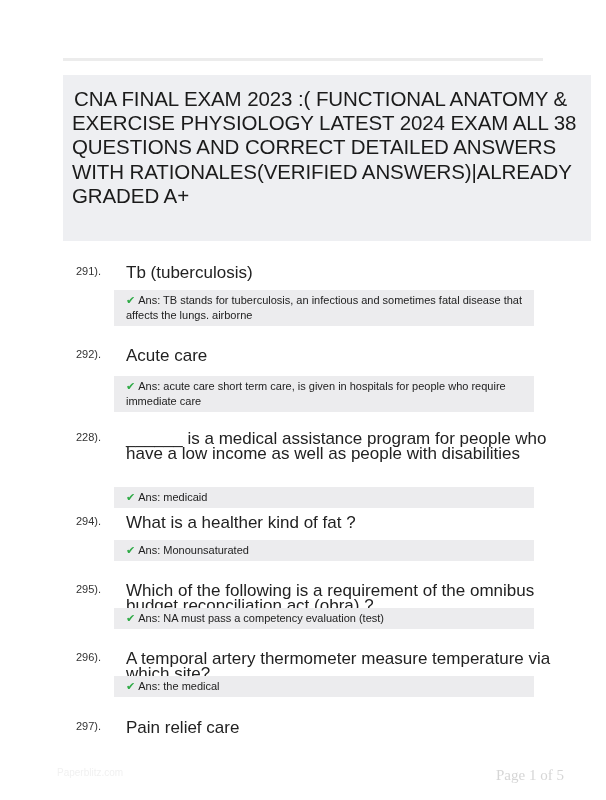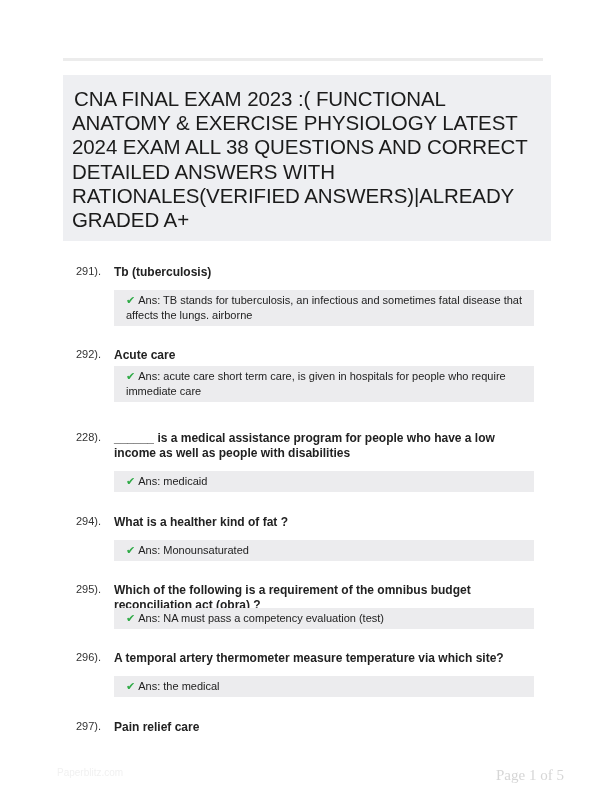--- a/index.html
+++ b/index.html
@@ -5,34 +5,34 @@
   html, body { margin: 0; padding: 0; background: #ffffff; }
   body {
     width: 606px; height: 800px; position: relative; overflow: hidden;
     font-family: "Liberation Sans", "DejaVu Sans", sans-serif; color: #222;
   }
   .top-rule {
     position: absolute; left: 63px; top: 58px; width: 480px; height: 3px;
     background: #ececec;
   }
   .title-box {
-    position: absolute; left: 63px; top: 75px; width: 488px; height: 166px;
+    position: absolute; left: 63px; top: 75px; width: 528px; height: 166px;
     background: #eeeff2; box-sizing: border-box; padding: 12px 10px 0 9px;
   }
   .title-box h1 {
     margin: 0; font-weight: normal; font-size: 20.5px; line-height: 24.2px;
     color: #1b1b1b; letter-spacing: -0.1px; text-indent: 2px;
   }
   .qa { position: absolute; left: 0; width: 606px; }
   .qnum {
     position: absolute; left: 76px; top: 0; font-size: 11px; color: #333;
   }
   .qtext {
-    position: absolute; left: 114px; width: 425px; top: 0; font-size: 12px;
-    line-height: 15px; color: #222; font-weight: bold;
+    position: absolute; left: 126px; width: 425px; top: 0; font-size: 17px;
+    line-height: 15px; color: #222;
   }
   .ans {
     position: absolute; left: 114px; width: 420px; box-sizing: border-box;
     background: #ececee; padding: 3px 6px 3px 12px; font-size: 11px;
     line-height: 15px; color: #222;
   }
   .check { color: #2eaa46; font-size: 11px; margin-right: 3px; font-weight: bold; }
   .footer-left {
     position: absolute; left: 57px; top: 767px; font-size: 10px; color: #f1f1f1;
   }
@@ -54,29 +54,29 @@
   <span class="qnum">291).</span>
   <div class="qtext">Tb (tuberculosis)</div>
   <div class="ans" style="top:25px">
     <span class="check">✔</span><span>Ans: TB stands for tuberculosis, an infectious and sometimes fatal disease that affects the lungs. airborne</span>
   </div>
 </div>
 
 <div class="qa" style="top:348px">
   <span class="qnum">292).</span>
   <div class="qtext">Acute care</div>
-  <div class="ans" style="top:18px">
+  <div class="ans" style="top:28px">
     <span class="check">✔</span><span>Ans: acute care short term care, is given in hospitals for people who require immediate care</span>
   </div>
 </div>
 
 <div class="qa" style="top:431px">
   <span class="qnum">228).</span>
   <div class="qtext">______ is a medical assistance program for people who have a low income as well as people with disabilities</div>
-  <div class="ans" style="top:40px">
+  <div class="ans" style="top:56px">
     <span class="check">✔</span><span>Ans: medicaid</span>
   </div>
 </div>
 
 <div class="qa" style="top:515px">
   <span class="qnum">294).</span>
   <div class="qtext">What is a healther kind of fat ?</div>
   <div class="ans" style="top:25px">
     <span class="check">✔</span><span>Ans: Monounsaturated</span>
   </div>

